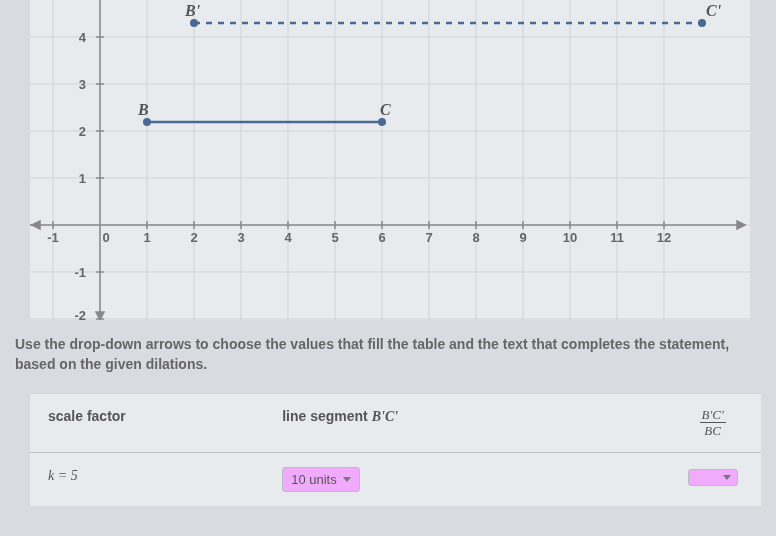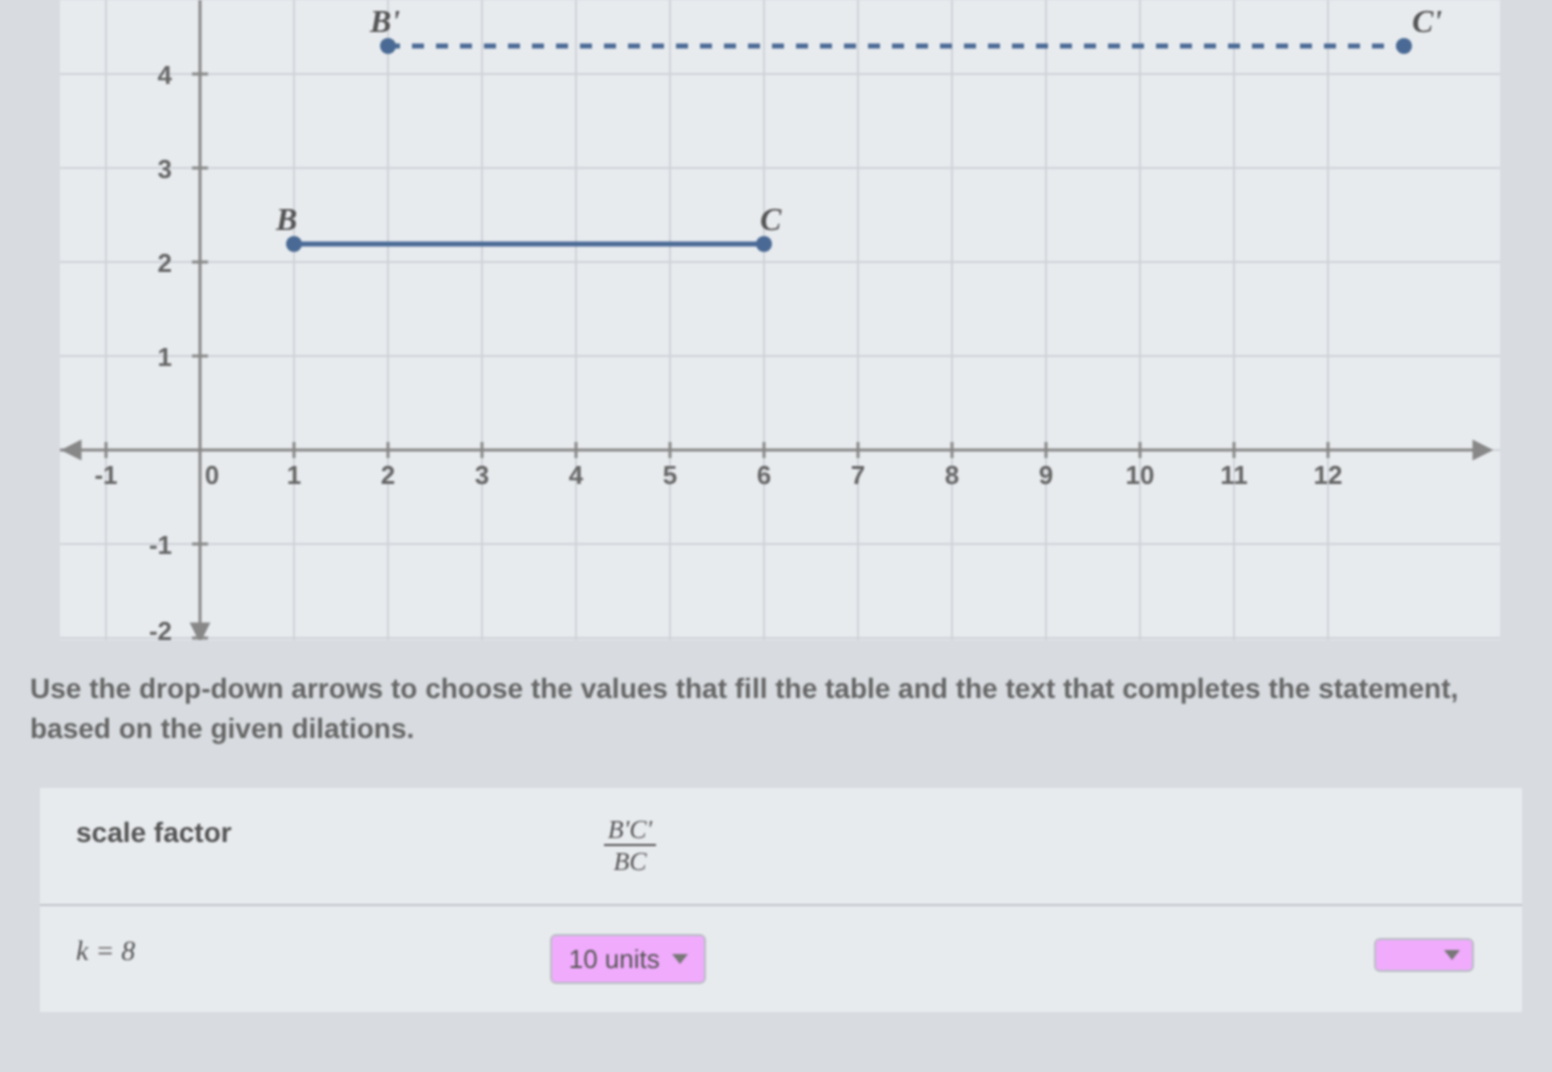--- a/index.html
+++ b/index.html
@@ -25,21 +25,21 @@
       left: 0;
     }
     .instruction {
       padding: 15px 10px 10px 15px;
       font-size: 14px;
       color: #666;
       line-height: 1.4;
       font-weight: bold;
     }
     .table-wrap {
-      margin: 10px 15px 0 20px;
+      margin: 10px 15px 0 30px;
       background: #e8ebee;
     }
     .table-row {
       display: flex;
       border-top: 1px solid #c0c5ca;
     }
     .table-row:first-child { border-top: none; }
     .cell {
       padding: 14px 18px;
       font-size: 14px;
@@ -180,30 +180,34 @@
   </svg>
 </div>
 
 <div class="instruction">Use the drop-down arrows to choose the values that fill the table and the text that completes the statement, based on the given dilations.</div>
 
 <div class="table-wrap">
   <div class="table-row">
     <div class="cell">
       <span style="font-weight:bold">scale factor</span>
     </div>
+    <div class="cell wide">
+      <span style="font-weight:bold">line segment </span>
+      <span class="math-it" style="font-weight:bold">B'C'</span>
+    </div>
     <div class="cell narrow">
       <span class="frac">
         <span class="num">B'C'</span>
         <span class="den">BC</span>
       </span>
     </div>
   </div>
   <div class="table-row">
     <div class="cell">
-      <span class="math-it">k = 8</span>
+      <span class="math-it">k = 5</span>
     </div>
     <div class="cell wide">
       <div class="dropdown">
         <span>10 units</span>
         <span class="chev"></span>
       </div>
     </div>
     <div class="cell narrow">
       <div class="dropdown small">
         <span class="chev"></span>

